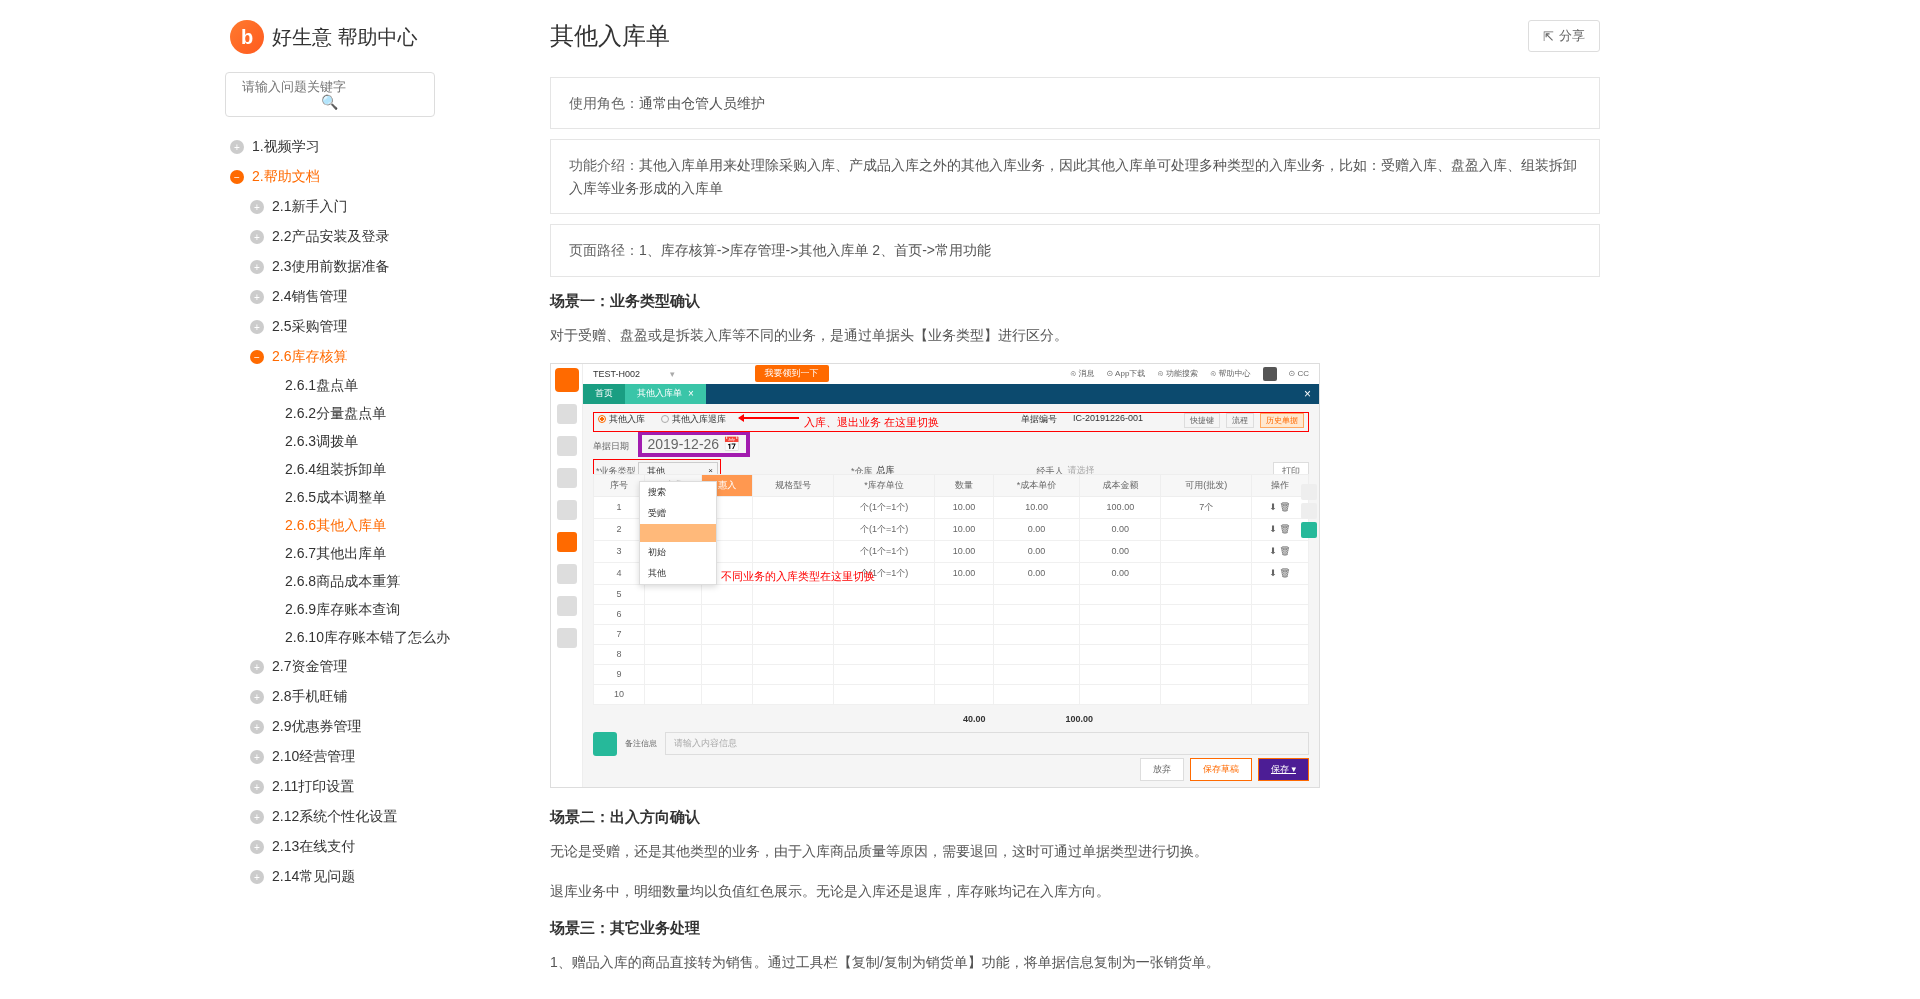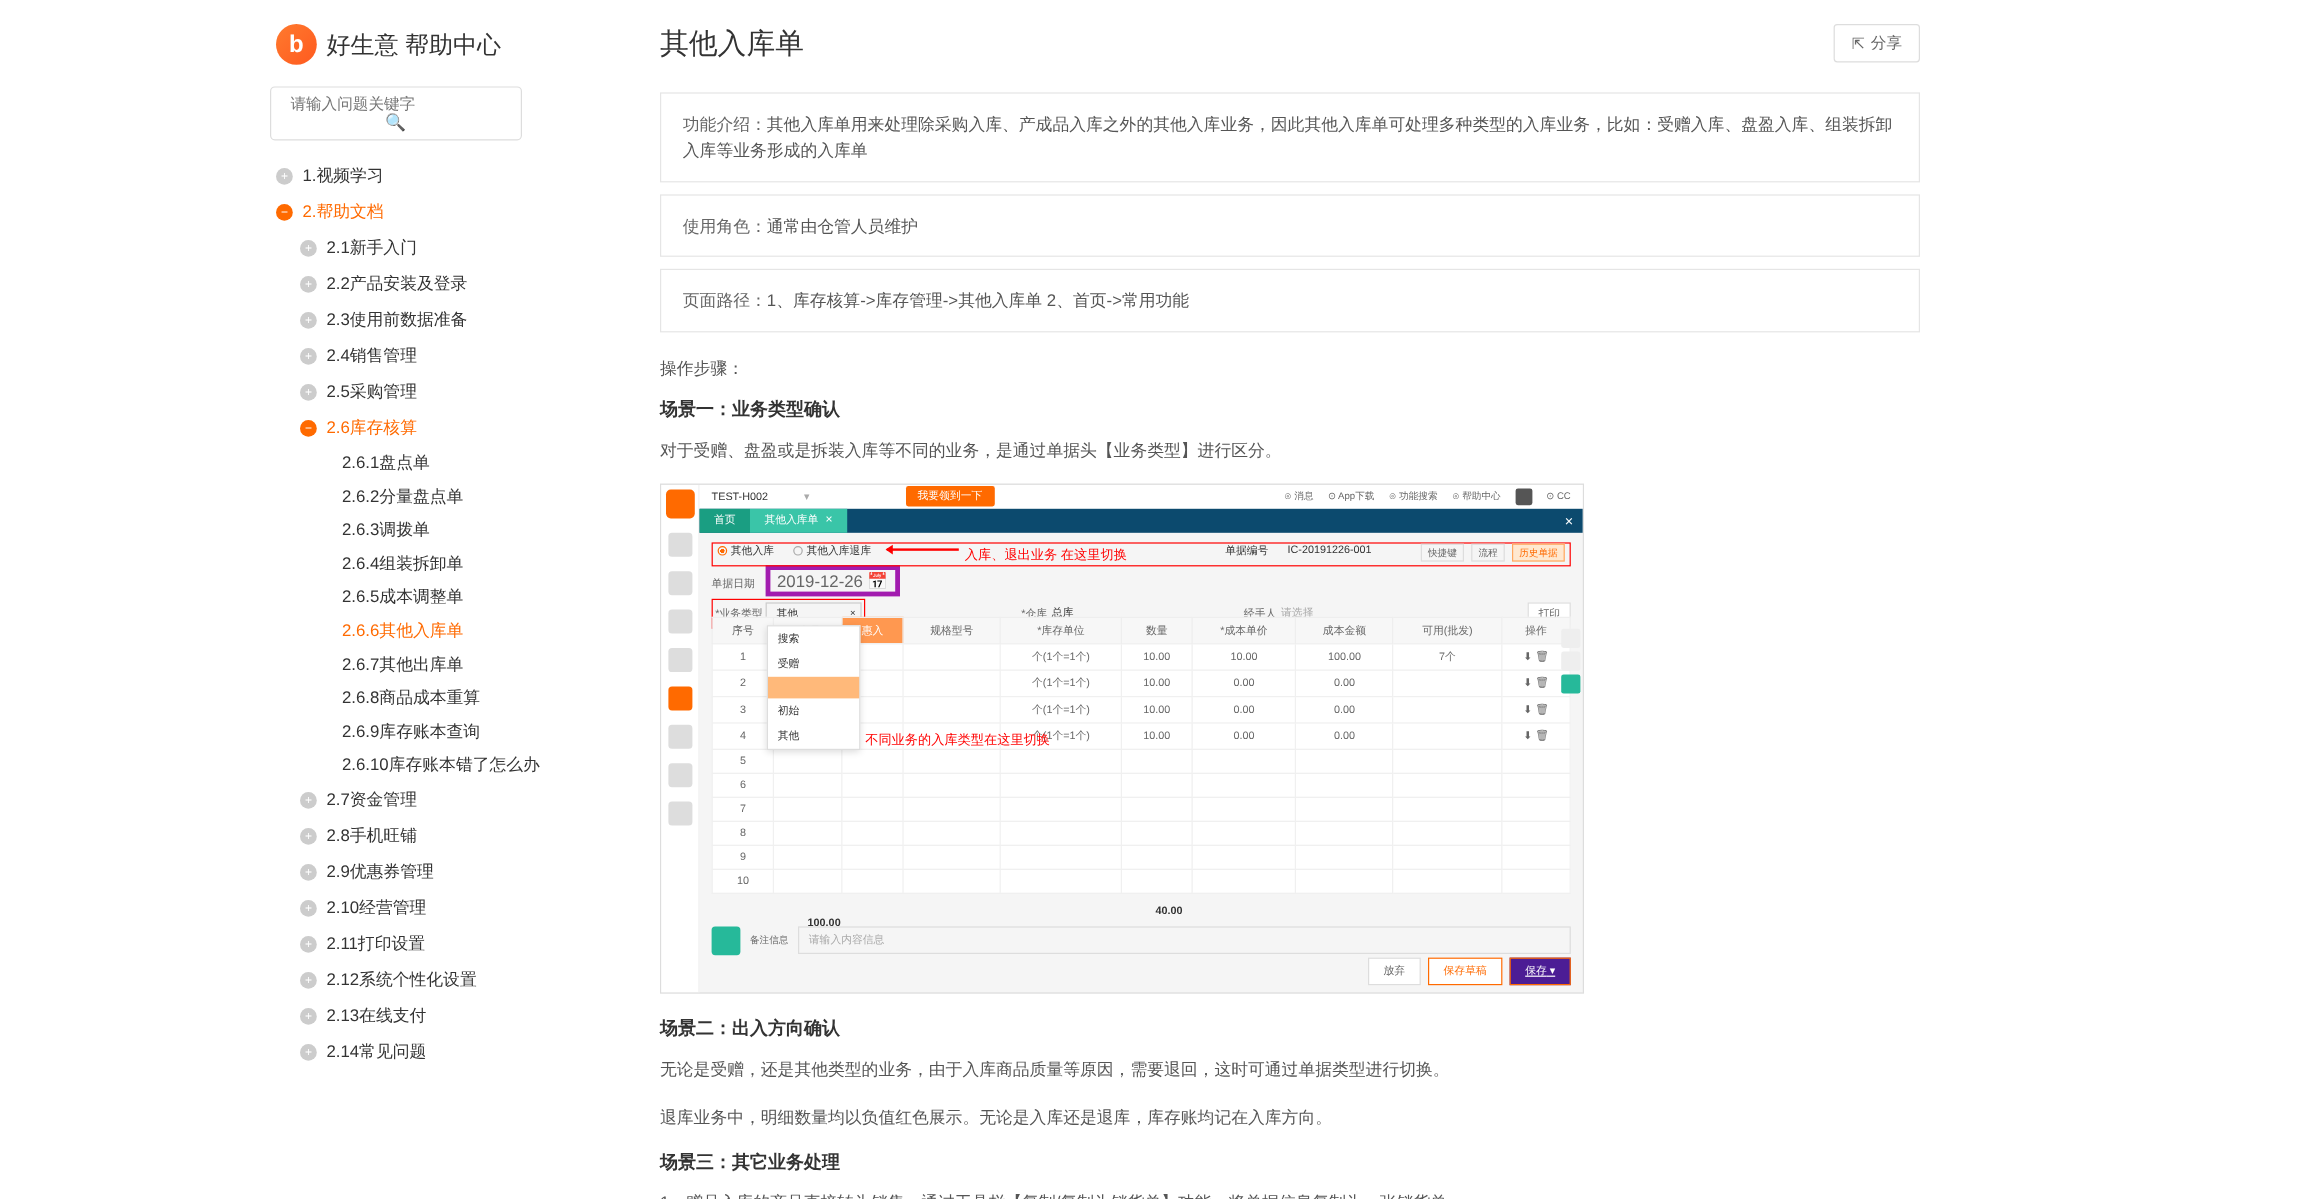--- a/index.html
+++ b/index.html
@@ -67,21 +67,21 @@
 .ss-underline { border-bottom: 1px solid #ccc; min-width: 50px; height: 14px; }
 .ss-table { position: absolute; left: 42px; top: 110px; right: 10px; font-size: 9px; }
 .ss-table table { width: 100%; border-collapse: collapse; }
 .ss-table th { background: #f7f7f7; padding: 4px 6px; color: #666; font-weight: normal; text-align: center; border: 1px solid #eee; }
 .ss-table td { padding: 4px 6px; text-align: center; color: #666; border: 1px solid #f0f0f0; background: #fff; height: 20px; }
 .ss-table th.orange { background: #ff9850; color: #fff; }
 .ss-annotation2 { position: absolute; left: 170px; top: 205px; color: red; font-size: 11px; }
 .ss-arrow2 { position: absolute; left: 120px; top: 160px; width: 50px; height: 50px; }
 .ss-arrow2-line { position: absolute; width: 2px; height: 55px; background: red; transform: rotate(35deg); transform-origin: top; left: 10px; }
 .ss-arrow2-line::before { content: ''; position: absolute; top: -4px; left: -3px; border: 4px solid transparent; border-bottom: 6px solid red; }
-.ss-totals { position: absolute; left: 42px; right: 10px; top: 350px; display: flex; font-size: 9px; color: #333; font-weight: bold; flex-direction: column; }
+.ss-totals { position: absolute; left: 42px; right: 10px; top: 350px; display: flex; font-size: 9px; color: #333; font-weight: bold; }
 .ss-total-val { margin-left: 370px; }
 .ss-total-val2 { margin-left: 80px; }
 .ss-memo-row { position: absolute; left: 42px; right: 10px; top: 368px; display: flex; align-items: center; gap: 8px; font-size: 9px; }
 .ss-memo-icon { width: 24px; height: 24px; background: #26b99a; border-radius: 3px; }
 .ss-memo-input { flex: 1; border: 1px solid #ddd; padding: 4px 8px; color: #aaa; }
 .ss-footer-btns { position: absolute; right: 10px; bottom: 6px; display: flex; gap: 6px; font-size: 9px; }
 .ss-btn { padding: 4px 12px; border: 1px solid #ddd; background: #fff; color: #666; }
 .ss-btn.outline-orange { border-color: #ff6a00; color: #ff6a00; }
 .ss-btn.orange { background: #4c1d95; color: #fff; border-color: #ff6a00; text-decoration: underline; }
 .ss-btn.orange::after { content: ' ▾'; }
@@ -203,30 +203,29 @@
 <div class="main">
   <div class="header-row">
     <h1 class="page-title">其他入库单</h1>
     <div class="share-btn">
       <span>⇱</span>
       <span>分享</span>
     </div>
   </div>
 
   <div class="info-box">
+    <span class="label">使用角色：</span><span>通常由仓管人员维护</span>
+  </div>
+  <div class="info-box">
     <span class="label">功能介绍：</span><span>其他入库单用来处理除采购入库、产成品入库之外的其他入库业务，因此其他入库单可处理多种类型的入库业务，比如：受赠入库、盘盈入库、组装拆卸入库等业务形成的入库单</span>
-  </div>
-  <div class="info-box">
-    <span class="label">使用角色：</span><span>通常由仓管人员维护</span>
   </div>
   <div class="info-box">
     <span class="label">页面路径：</span><span>1、库存核算-&gt;库存管理-&gt;其他入库单 2、首页-&gt;常用功能</span>
   </div>
 
-  <div class="section-label">操作步骤：</div>
   <div class="scenario-title">场景一：业务类型确认</div>
   <div class="scenario-text">对于受赠、盘盈或是拆装入库等不同的业务，是通过单据头【业务类型】进行区分。</div>
 
   <div class="screenshot">
     <div class="ss-sidebar">
       <div class="ss-sidebar-logo"></div>
       <div class="ss-sidebar-item"></div>
       <div class="ss-sidebar-item"></div>
       <div class="ss-sidebar-item"></div>
       <div class="ss-sidebar-item"></div>

